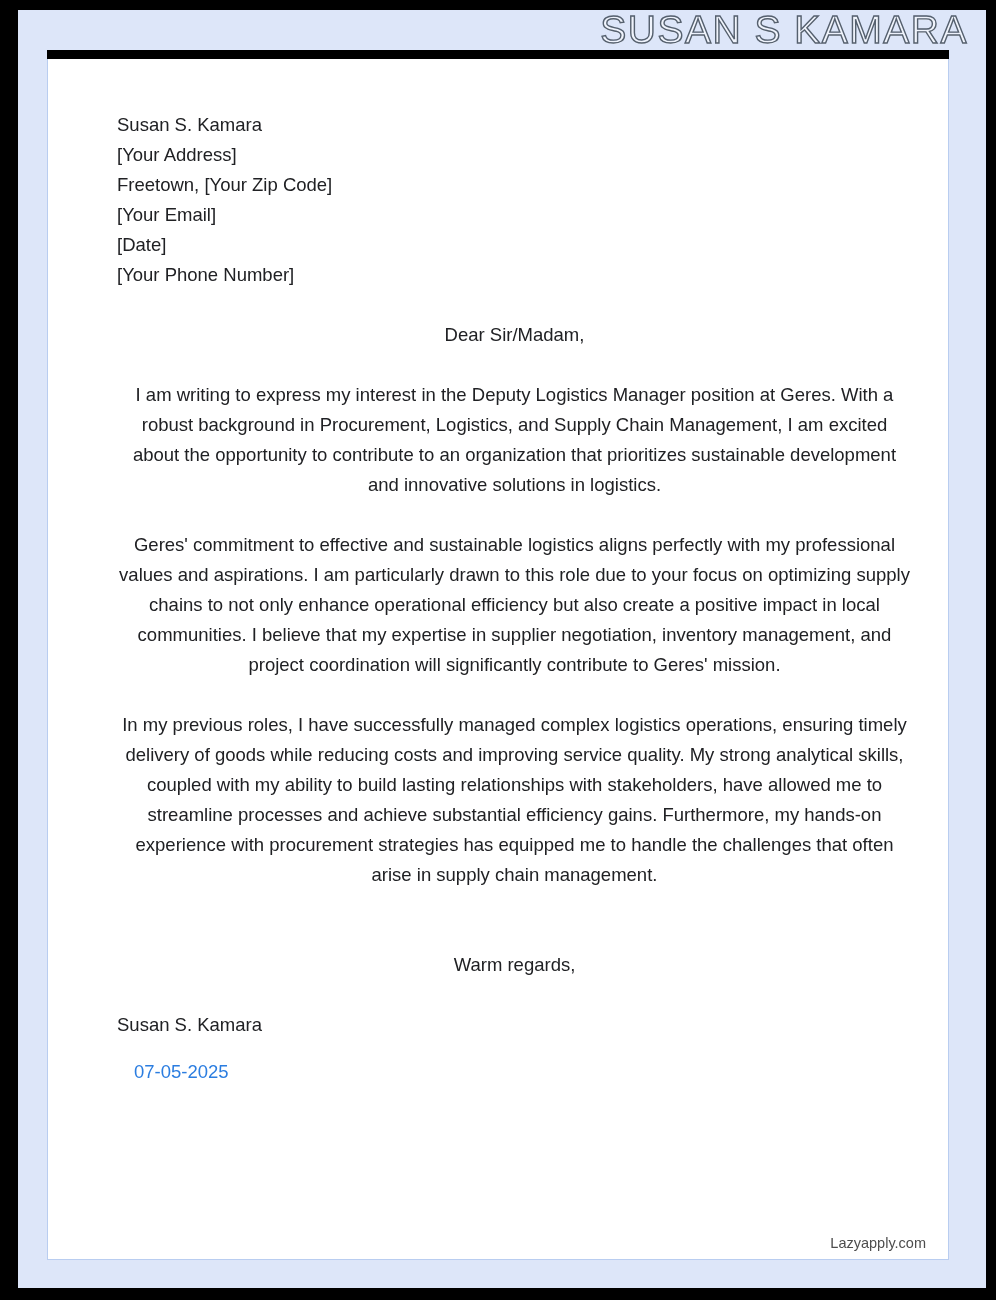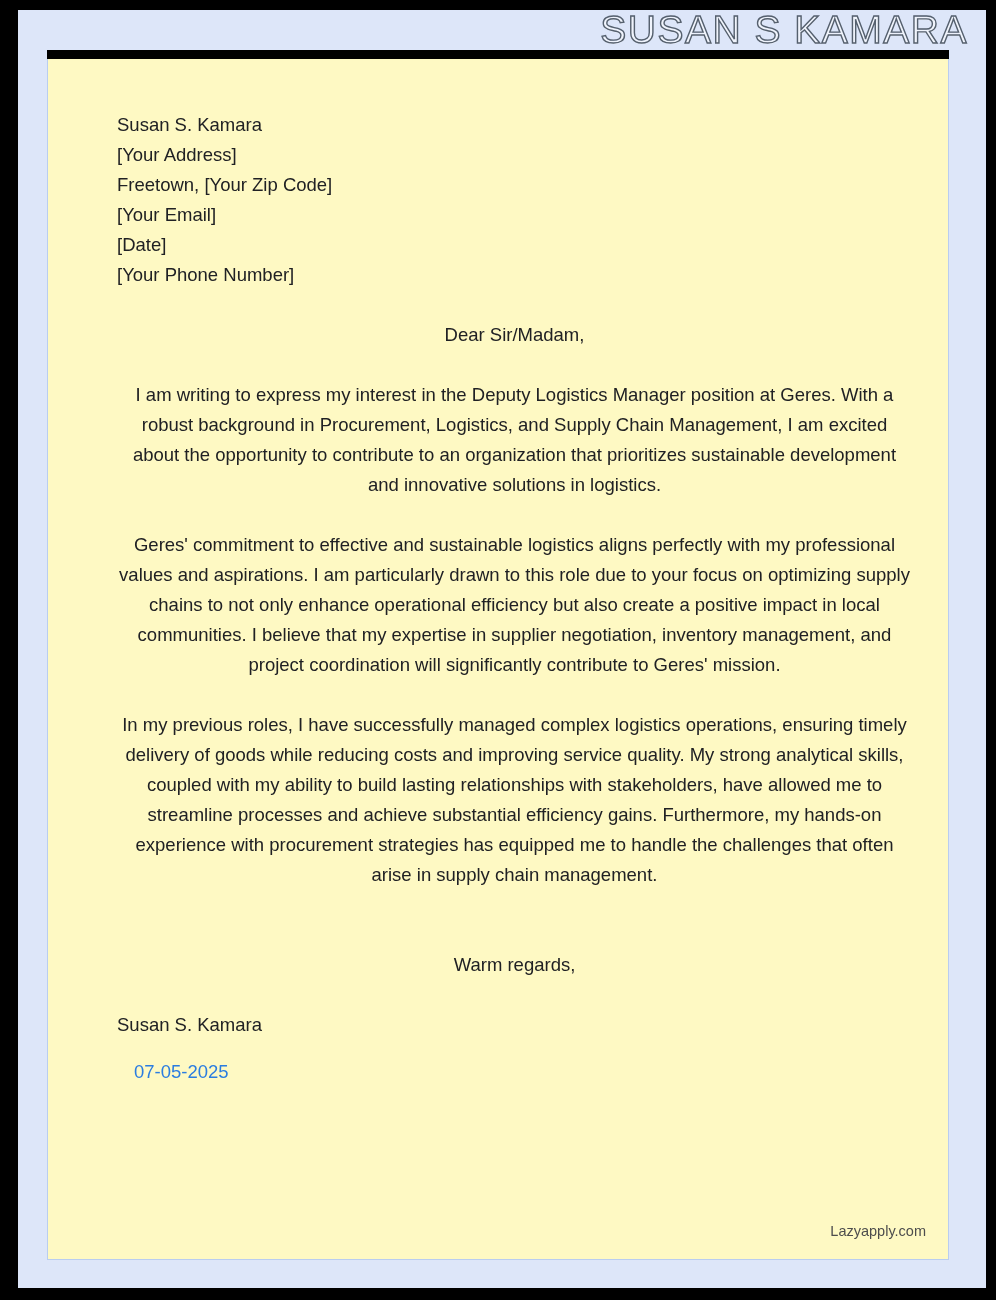--- a/index.html
+++ b/index.html
@@ -62,21 +62,21 @@
     background: #000000;
   }
 
   
   .letter-card {
     position: absolute;
     left: 29px;
     top: 49px;
     width: 902px;
     height: 1201px;
-    background: #fef9c3;
+    background: #ffffff;
     border: 1px solid #b9cdf0;
     border-top: none;
     box-sizing: border-box;
     overflow: hidden;
   }
 
   .letter-body {
     position: absolute;
     left: 69px;
     top: 51px;
@@ -105,21 +105,21 @@
     margin: 0;
   }
   .sign-date {
     margin: 17px;
     color: #2b7de0;
   }
 
   .footer-mark {
     position: absolute;
     right: 22px;
-    bottom: 20px;
+    bottom: 8px;
     font-size: 14.5px;
     color: #4d4d4d;
     font-family: "Liberation Sans", sans-serif;
     margin-left: 27px;
   }
 </style>
 </head>
 <body>
 
 <div class="page-frame">

